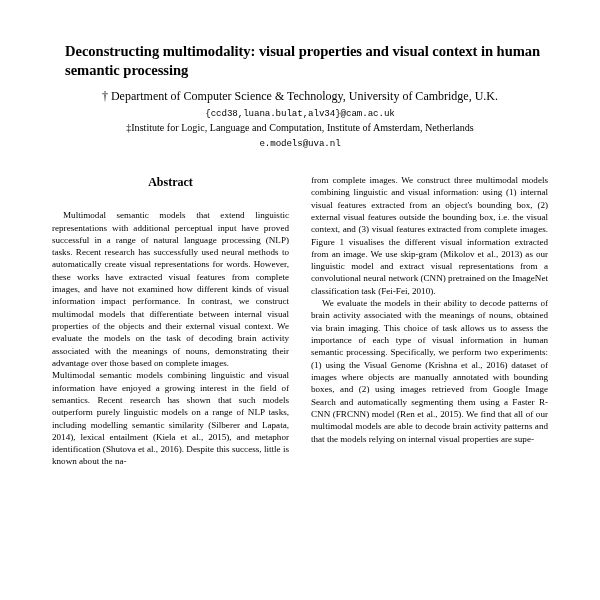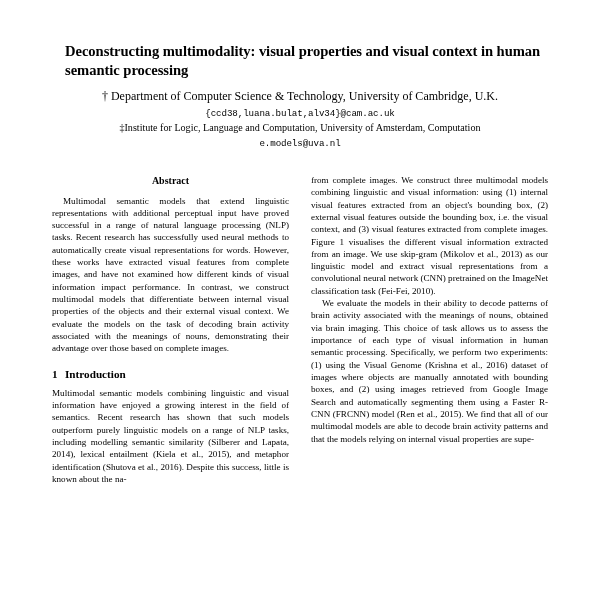--- a/index.html
+++ b/index.html
@@ -60,23 +60,23 @@
   }
   .col {
     width: 237px;
     font-size: 9.1px;
     line-height: 1.355;
     text-align: justify;
     hyphens: auto;
   }
   .sec-abstract {
     text-align: center;
-    font-size: 10px;
+    font-size: 12px;
     font-weight: bold;
-    margin: 0 0 7px 0;
+    margin: 0 0 19px 0;
   }
   .sec-head {
     font-size: 11.2px;
     font-weight: bold;
     margin: 12px 0 5px 0;
     text-align: left;
   }
   .sec-head .num {
     display: inline-block;
     min-width: 13px;
@@ -95,32 +95,29 @@
 </head>
 <body>
 
 <div class="page">
 
   <div class="title">Deconstructing multimodality: visual properties and visual context in human semantic processing</div>
 
 
   <div class="affil">† Department of Computer Science &amp; Technology, University of Cambridge, U.K.</div>
   <div class="affil mono" style="text-align:center;margin-top:2px;">{ccd38,luana.bulat,alv34}@cam.ac.uk</div>
-  <div class="affil2">‡Institute for Logic, Language and Computation, University of Amsterdam, Computation</div>
+  <div class="affil2">‡Institute for Logic, Language and Computation, Institute of Amsterdam, Netherlands</div>
   <div class="affil mono" style="text-align:center;margin-top:2px;">e.models@uva.nl</div>
 
   <div class="columns">
 
     <div class="col">
       <div class="sec-abstract">Abstract</div>
       <p class="first">Multimodal semantic models that extend linguistic representations with additional perceptual input have proved successful in a range of natural language processing (NLP) tasks. Recent research has successfully used neural methods to automatically create visual representations for words. However, these works have extracted visual features from complete images, and have not examined how different kinds of visual information impact performance. In contrast, we construct multimodal models that differentiate between internal visual properties of the objects and their external visual context. We evaluate the models on the task of decoding brain activity associated with the meanings of nouns, demonstrating their advantage over those based on complete images.</p>
 
-      <div class="sec-head">
-        <span class="num">1</span><span>Introduction</span>
-      </div>
       <p class="first" style="text-indent:0;">Multimodal semantic models combining linguistic and visual information have enjoyed a growing interest in the field of semantics. Recent research has shown that such models outperform purely linguistic models on a range of NLP tasks, including modelling semantic similarity (Silberer and Lapata, 2014), lexical entailment (Kiela et al., 2015), and metaphor identification (Shutova et al., 2016). Despite this success, little is known about the na-</p>
     </div>
 
     <div class="col">
       <p style="text-indent:0;">from complete images. We construct three multimodal models combining linguistic and visual information: using (1) internal visual features extracted from an object's bounding box, (2) external visual features outside the bounding box, i.e. the visual context, and (3) visual features extracted from complete images. Figure 1 visualises the different visual information extracted from an image. We use skip-gram (Mikolov et al., 2013) as our linguistic model and extract visual representations from a convolutional neural network (CNN) pretrained on the ImageNet classification task (Fei-Fei, 2010).</p>
       <p>We evaluate the models in their ability to decode patterns of brain activity associated with the meanings of nouns, obtained via brain imaging. This choice of task allows us to assess the importance of each type of visual information in human semantic processing. Specifically, we perform two experiments: (1) using the Visual Genome (Krishna et al., 2016) dataset of images where objects are manually annotated with bounding boxes, and (2) using images retrieved from Google Image Search and automatically segmenting them using a Faster R-CNN (FRCNN) model (Ren et al., 2015). We find that all of our multimodal models are able to decode brain activity patterns and that the models relying on internal visual properties are supe-</p>
     </div>
 
   </div>
 </div>

